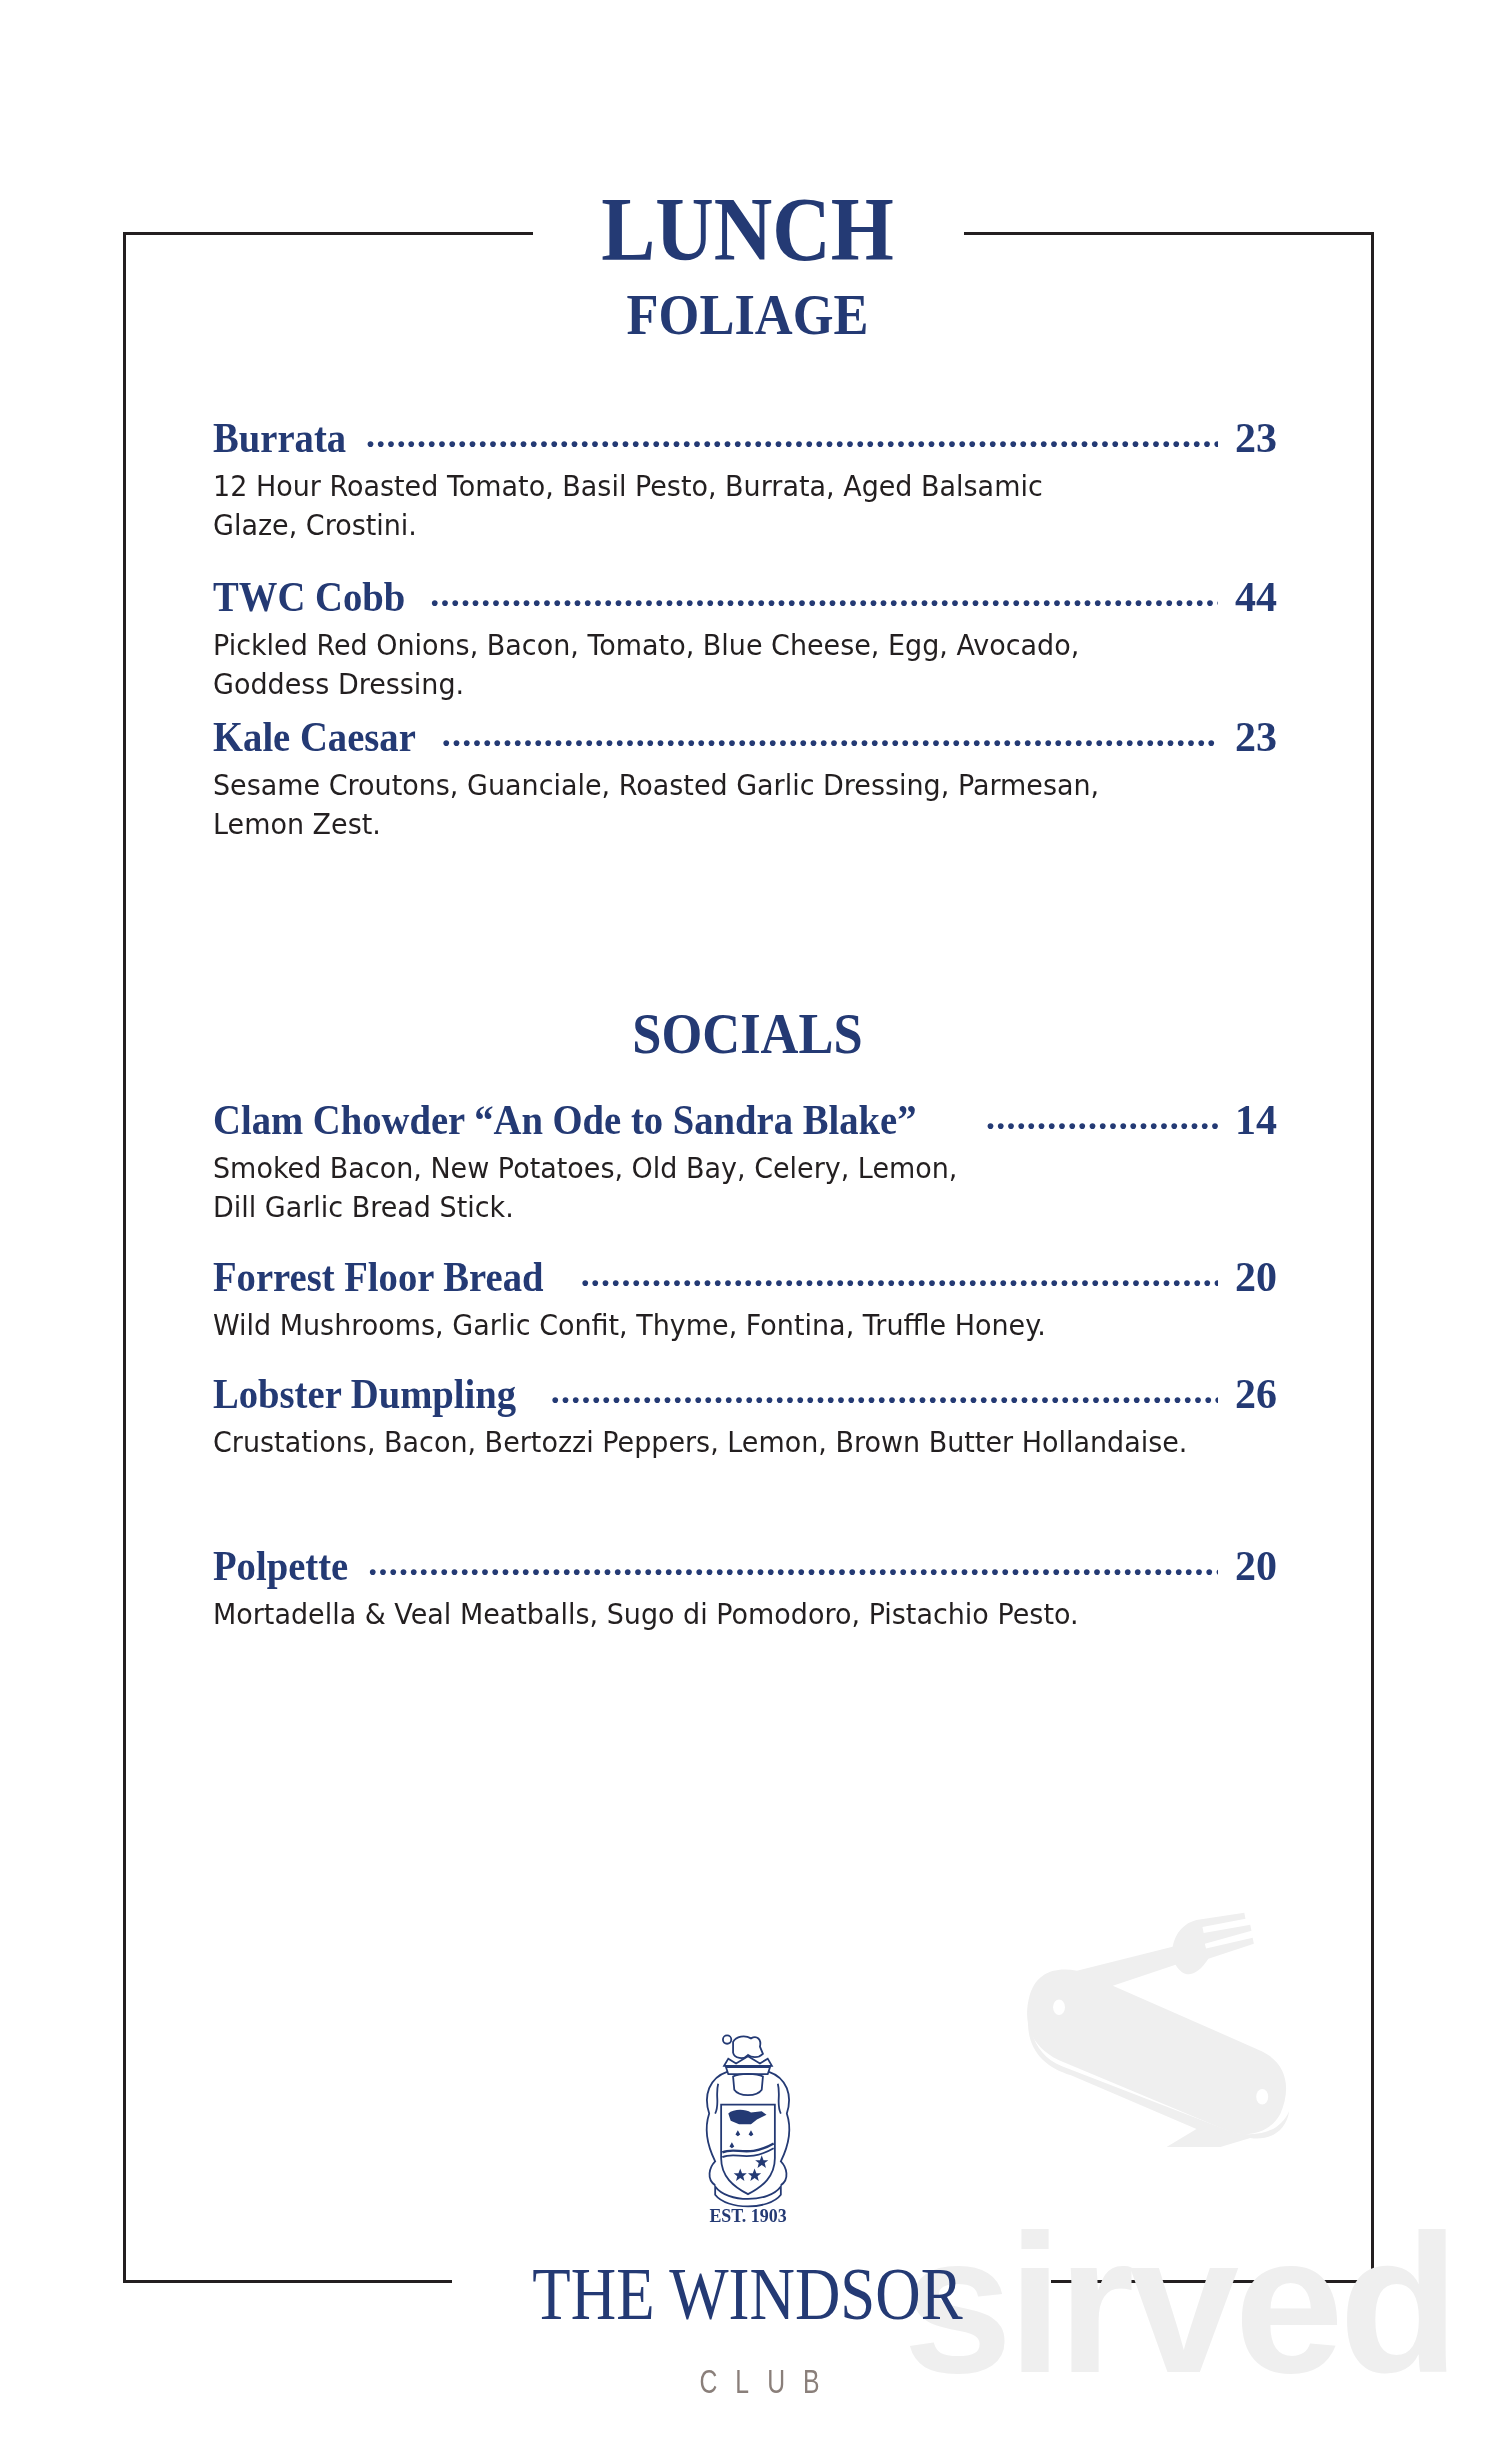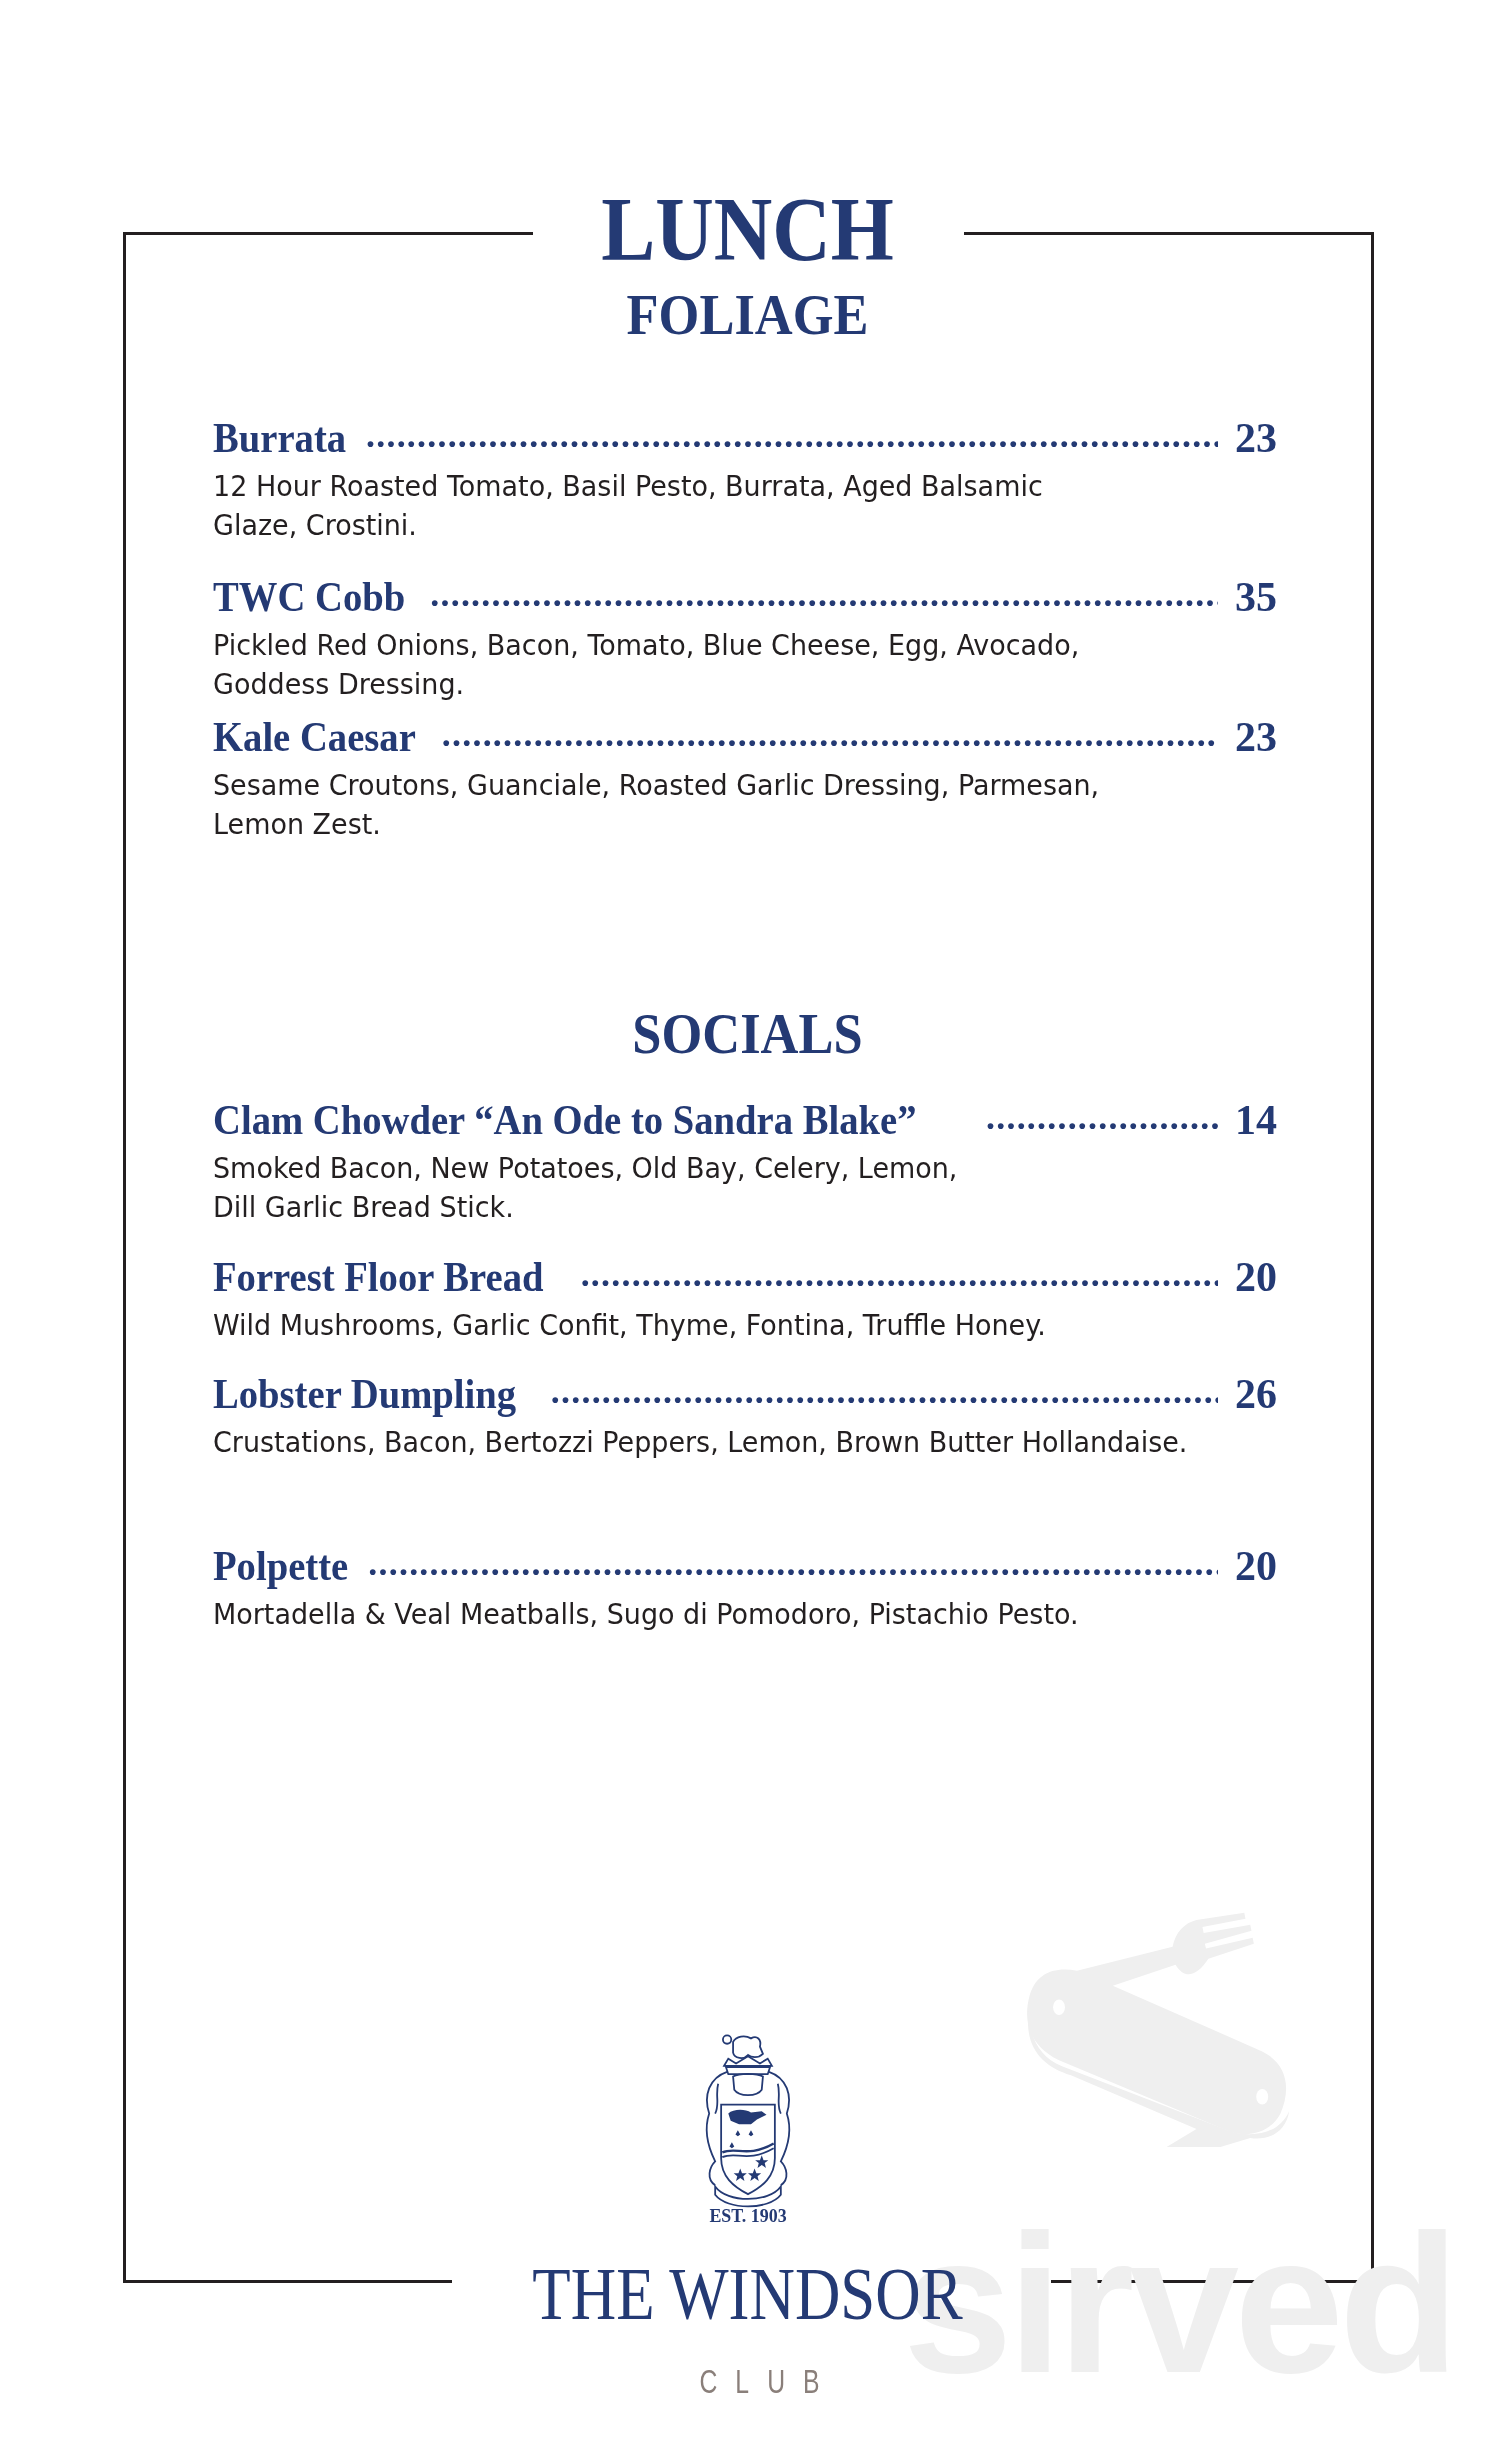--- a/index.html
+++ b/index.html
@@ -46,21 +46,21 @@
   <div class="desc">
     <div>12 Hour Roasted Tomato, Basil Pesto, Burrata, Aged Balsamic</div>
     <div>Glaze, Crostini.</div>
   </div>
 </div>
 
 <div class="item" style="top:576px;">
   <div class="item-head">
     <span class="item-name">TWC Cobb</span>
     <span class="dots">................................................................................................................</span>
-    <span class="price">35</span>
+    <span class="price">44</span>
   </div>
   <div class="desc">
     <div>Pickled Red Onions, Bacon, Tomato, Blue Cheese, Egg, Avocado,</div>
     <div>Goddess Dressing.</div>
   </div>
 </div>
 
 <div class="item" style="top:716px;">
   <div class="item-head">
     <span class="item-name">Kale Caesar</span>

